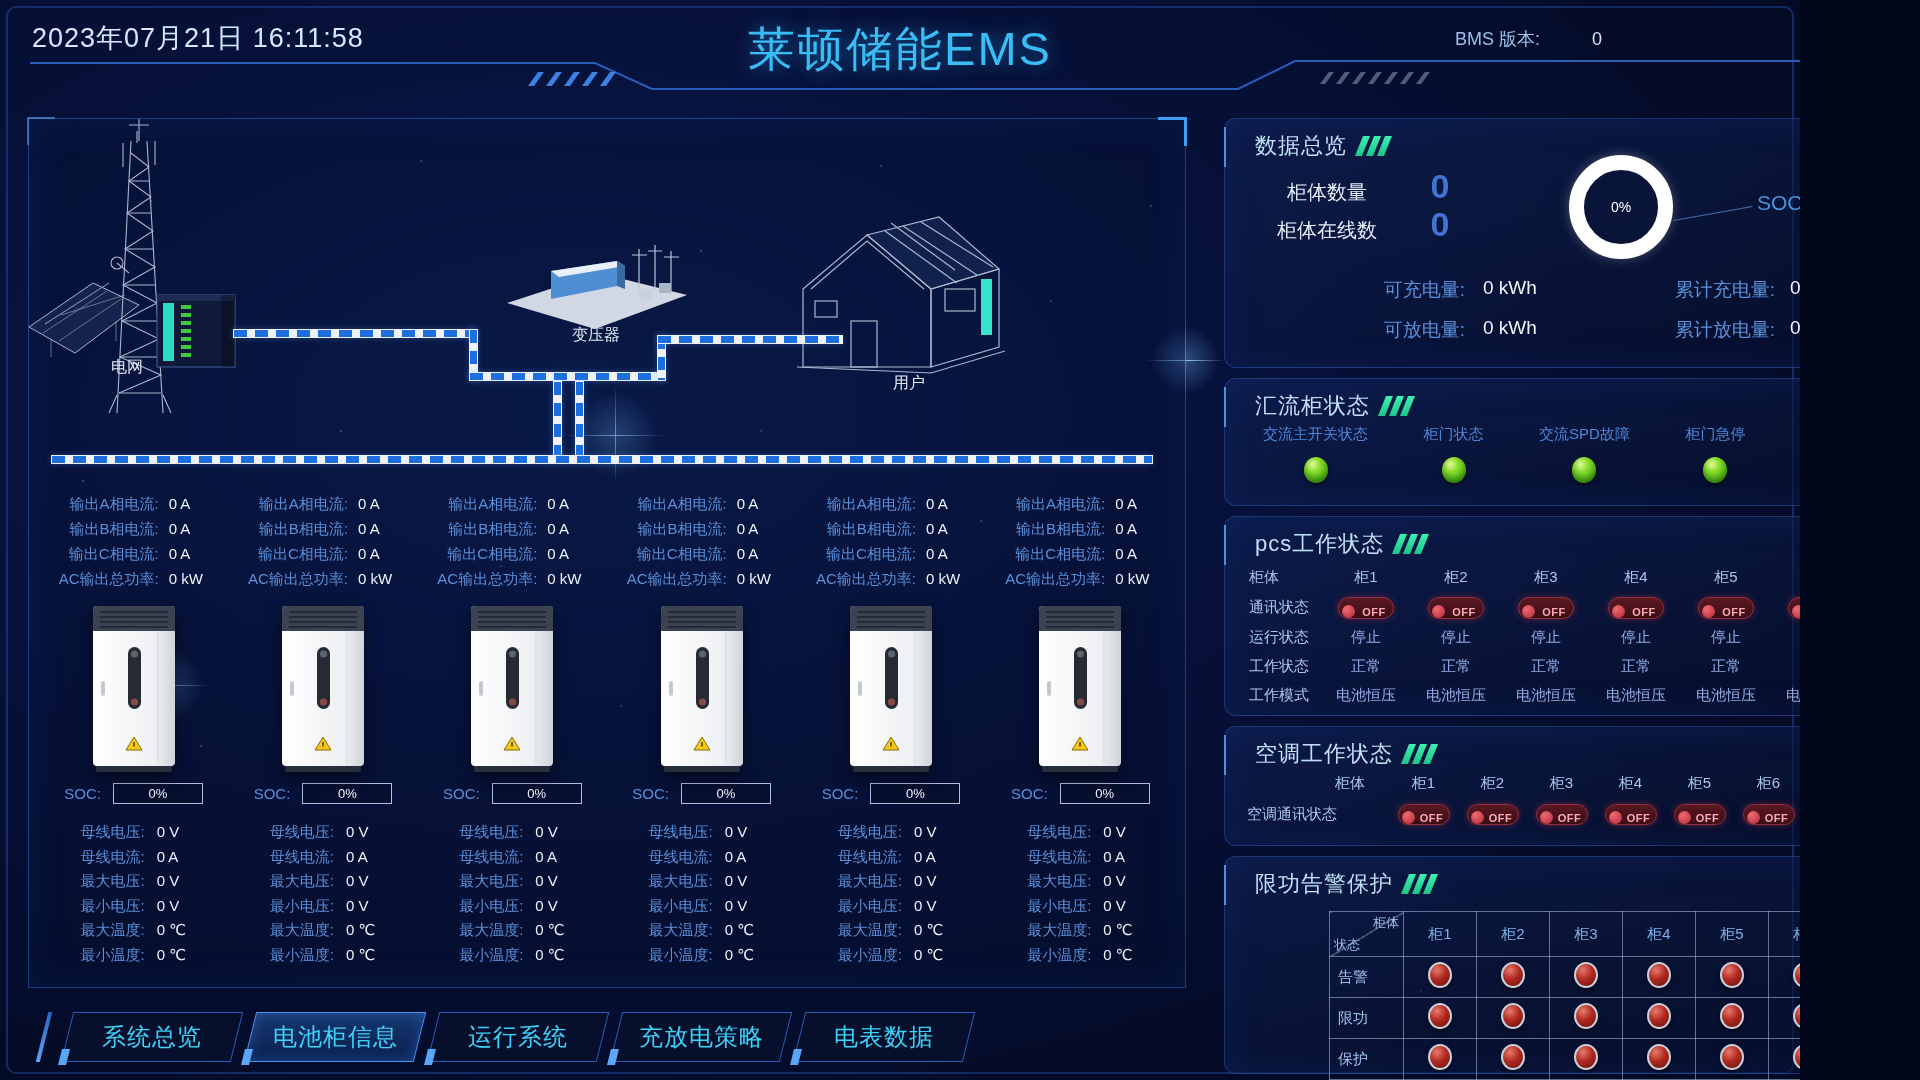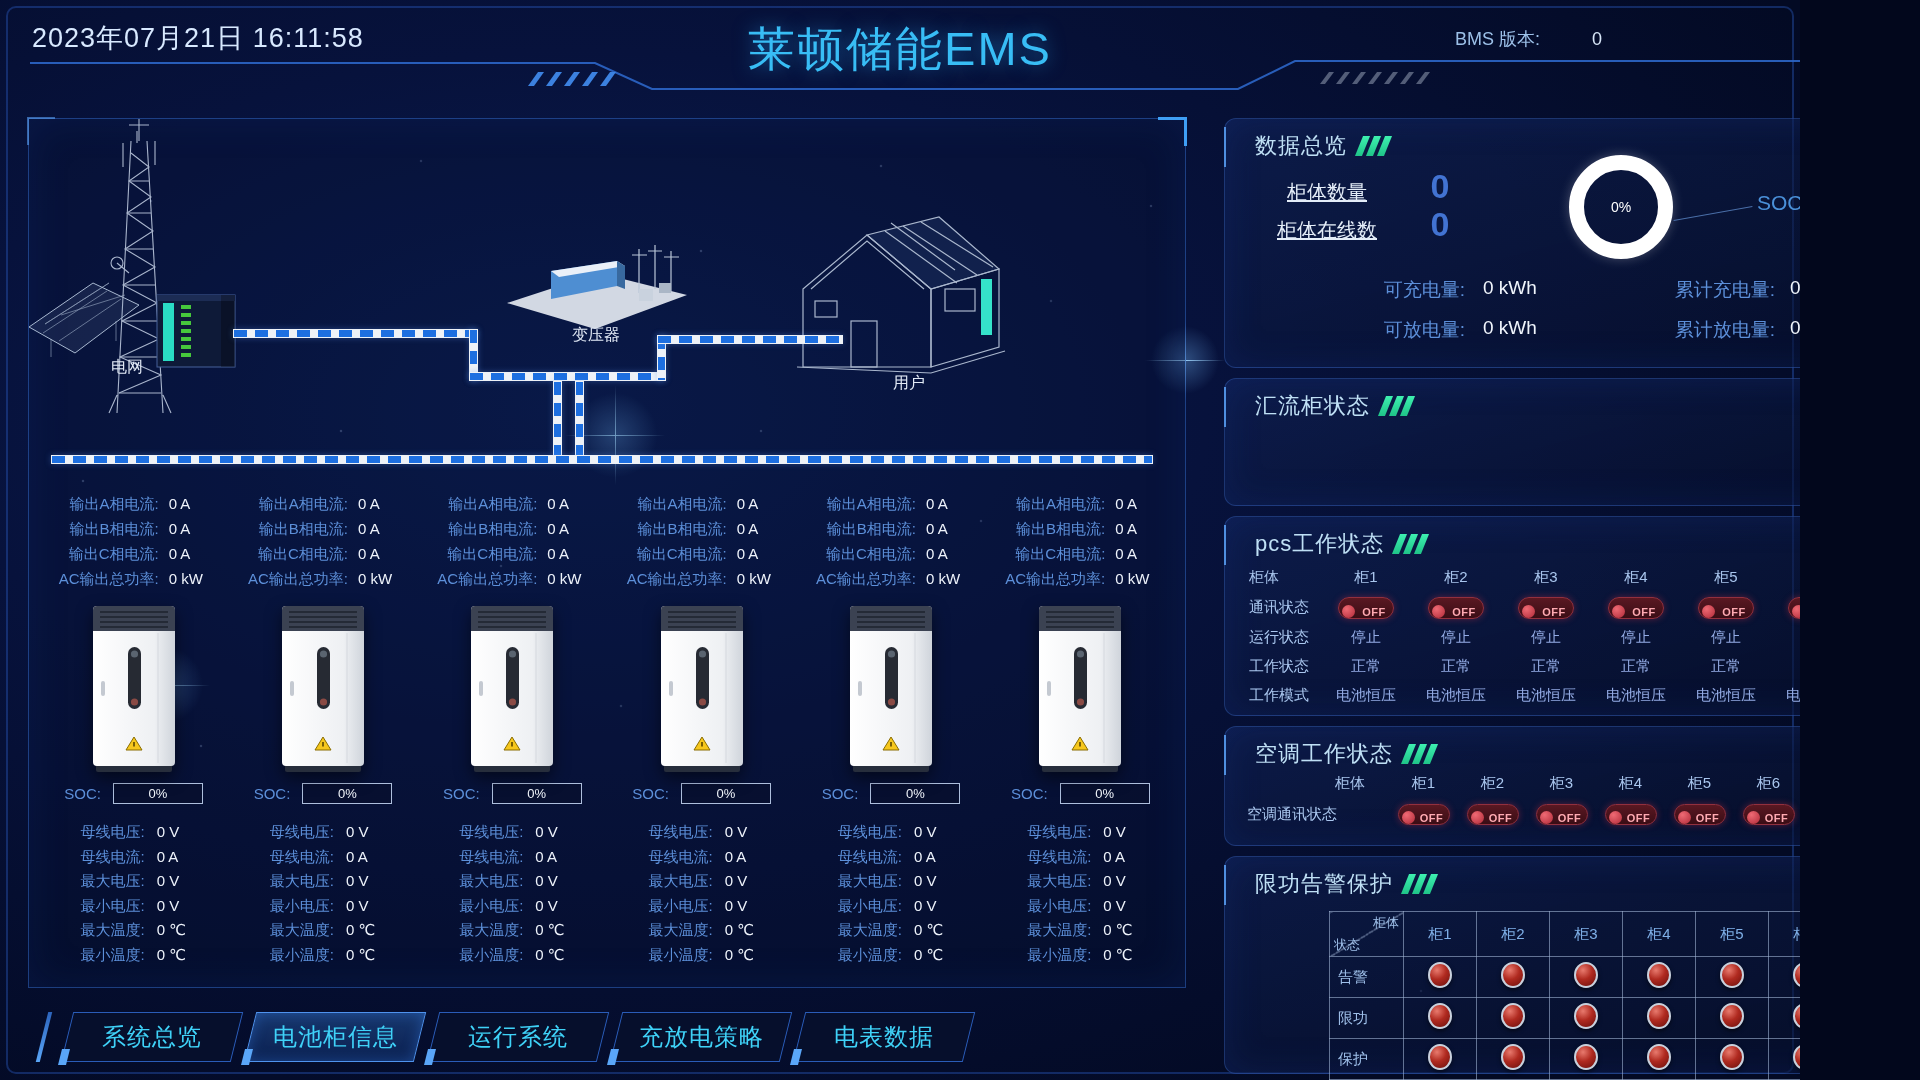--- a/index.html
+++ b/index.html
@@ -76,21 +76,21 @@
   .rpanel{position:absolute;left:1224px;width:670px;
     background:linear-gradient(165deg,rgba(18,36,88,.55),rgba(7,16,45,.6));
     border:1px solid rgba(62,112,212,.38);border-radius:12px;
     box-shadow:inset 0 0 34px rgba(22,52,132,.28);}
   .rpanel::before{content:'';position:absolute;left:-1px;top:8px;width:2px;height:40px;background:#4f8fe0;}
   .ptitle{position:absolute;left:30px;top:12px;display:flex;align-items:center;font-size:22px;color:#bfe0f5;letter-spacing:1px;}
   .slashes{display:inline-flex;gap:4px;margin-left:12px;}
   .slashes i{display:block;width:7px;height:20px;background:linear-gradient(180deg,#3ef0b0,#1fc488);transform:skewX(-22deg);}
 
   .p-overview{top:118px;height:248px;}
-  .ov-abs{position:absolute;font-size:20px;color:#e4edf8;text-decoration:underline;}
+  .ov-abs{position:absolute;font-size:20px;color:#e4edf8;}
   .ov-num{position:absolute;width:60px;text-align:center;font-size:34px;font-weight:bold;color:#4273d2;}
   .donut{position:absolute;left:344px;top:36px;width:104px;height:104px;border-radius:50%;
     border:15px solid #ffffff;box-sizing:border-box;display:flex;align-items:center;justify-content:center;
     box-shadow:0 0 12px rgba(255,255,255,.25);}
   .donut span{font-size:14px;color:#fff;}
   .callout-line{position:absolute;left:448px;top:94px;width:80px;height:1px;background:#4a6fa8;transform:rotate(-10deg);}
   .soc-callout{position:absolute;left:532px;top:72px;font-size:21px;color:#4a90d9;}
   .kv-l{position:absolute;font-size:19px;color:#5c8fd9;text-align:right;}
   .kv-v{position:absolute;font-size:19px;color:#f0f5fc;}
 
@@ -729,20 +729,42 @@
 
   <div class="rpanel p-combiner">
     <div class="ptitle">
         <span>汇流柜状态</span>
         <span class="slashes">
           <i></i>
           <i></i>
           <i></i>
         </span>
       </div>
+    <div class="citems" id="combiner-items">
+        <div class="citem">
+          <span class="clabel">交流主开关状态</span>
+          <span class="ball green"></span>
+        </div>
+        <div class="citem">
+          <span class="clabel">柜门状态</span>
+          <span class="ball green"></span>
+        </div>
+        <div class="citem">
+          <span class="clabel">交流SPD故障</span>
+          <span class="ball green"></span>
+        </div>
+        <div class="citem">
+          <span class="clabel">柜门急停</span>
+          <span class="ball green"></span>
+        </div>
+        <div class="citem">
+          <span class="clabel">声光报警</span>
+          <span class="ball green"></span>
+        </div>
+      </div>
   </div>
 
   <div class="rpanel p-pcs">
     <div class="ptitle">
         <span>pcs工作状态</span>
         <span class="slashes">
           <i></i>
           <i></i>
           <i></i>
         </span>

